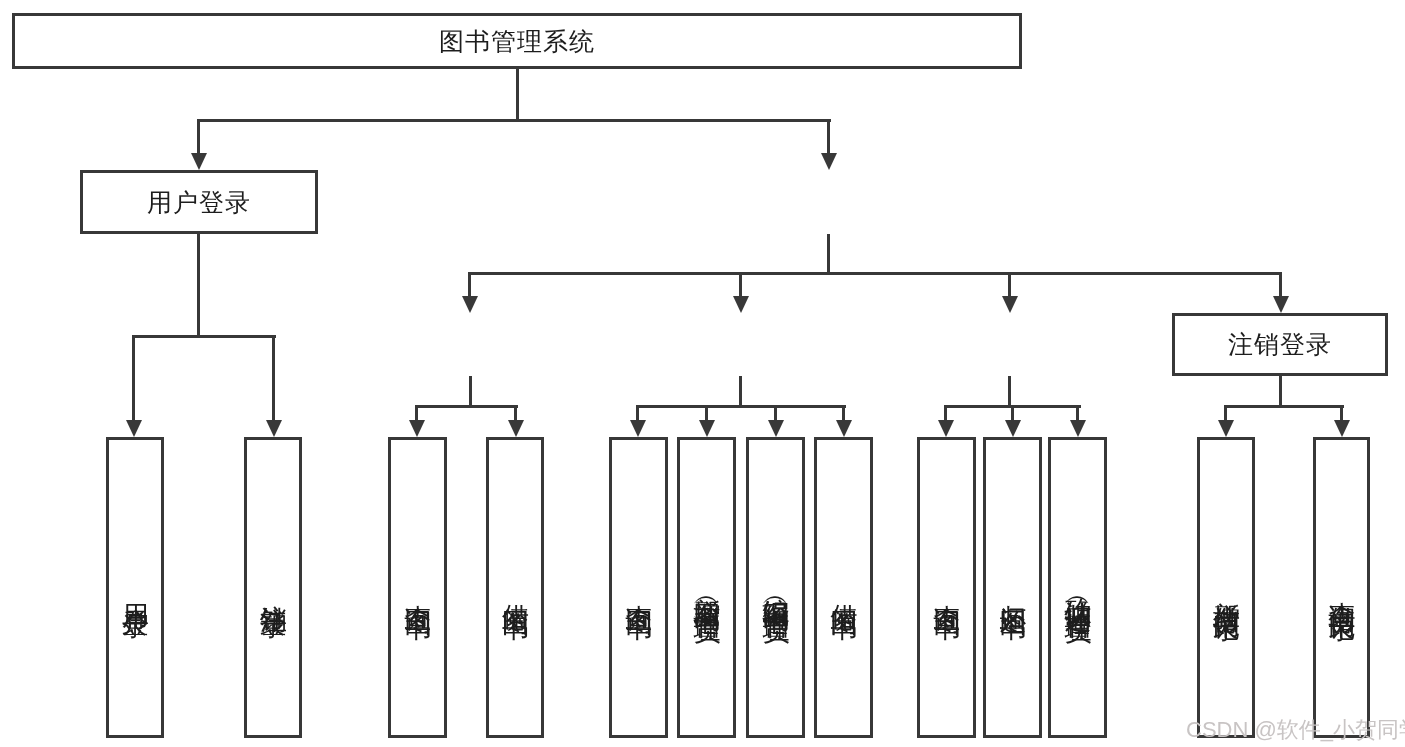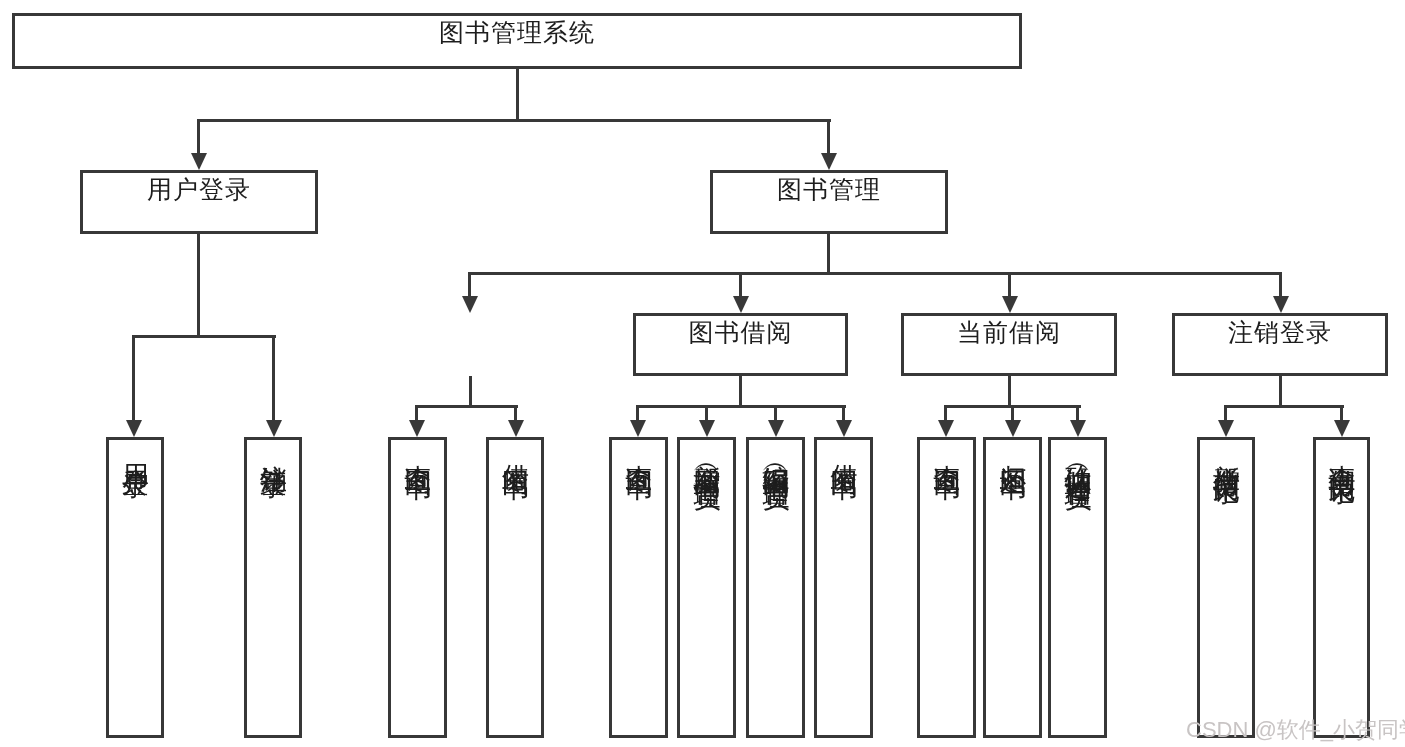--- a/index.html
+++ b/index.html
@@ -17,20 +17,21 @@
     color:var(--text);
     overflow:hidden;
   }
   
   .box{
     position:absolute;
     box-sizing:border-box;
     border:3px solid var(--line);
     background:var(--bg);
     display:flex;
+    align-items:center;
     justify-content:center;
   }
   .hbox span{
     font-size:25px;
     letter-spacing:1px;
     white-space:nowrap;
   }
   .root span{font-size:25px;}
   .vbox span{
     writing-mode:vertical-rl;
@@ -75,42 +76,33 @@
   </div>
 
   <div class="vl" style="left:516px;top:69px;height:51px"></div>
   <div class="hl" style="left:197px;top:119px;width:634px"></div>
   <div class="ar" style="left:197px;top:120px;height:33px"></div>
   <div class="ar" style="left:827px;top:120px;height:33px"></div>
 
   <div class="box hbox" style="left:80px;top:170px;width:238px;height:64px">
     <span>用户登录</span>
   </div>
-  <div class="box hbox" style="left:710px;top:170px;width:238px;height:64px">
-    <span>图书管理</span>
-  </div>
 
   <div class="vl" style="left:197px;top:234px;height:102px"></div>
   <div class="hl" style="left:132px;top:335px;width:144px"></div>
   <div class="ar" style="left:132px;top:336px;height:84px"></div>
   <div class="ar" style="left:272px;top:336px;height:84px"></div>
 
   <div class="vl" style="left:827px;top:234px;height:39px"></div>
   <div class="hl" style="left:468px;top:272px;width:814px"></div>
   <div class="ar" style="left:468px;top:273px;height:23px"></div>
   <div class="ar" style="left:739px;top:273px;height:23px"></div>
   <div class="ar" style="left:1008px;top:273px;height:23px"></div>
   <div class="ar" style="left:1279px;top:273px;height:23px"></div>
 
-  <div class="box hbox" style="left:633px;top:313px;width:215px;height:63px">
-    <span>图书借阅</span>
-  </div>
-  <div class="box hbox" style="left:901px;top:313px;width:216px;height:63px">
-    <span>当前借阅</span>
-  </div>
   <div class="box hbox" style="left:1172px;top:313px;width:216px;height:63px">
     <span>注销登录</span>
   </div>
 
   <div class="vl" style="left:469px;top:376px;height:30px"></div>
   <div class="hl" style="left:415px;top:405px;width:103px"></div>
   <div class="ar" style="left:415px;top:406px;height:14px"></div>
   <div class="ar" style="left:514px;top:406px;height:14px"></div>
 
   <div class="vl" style="left:739px;top:376px;height:30px"></div>

